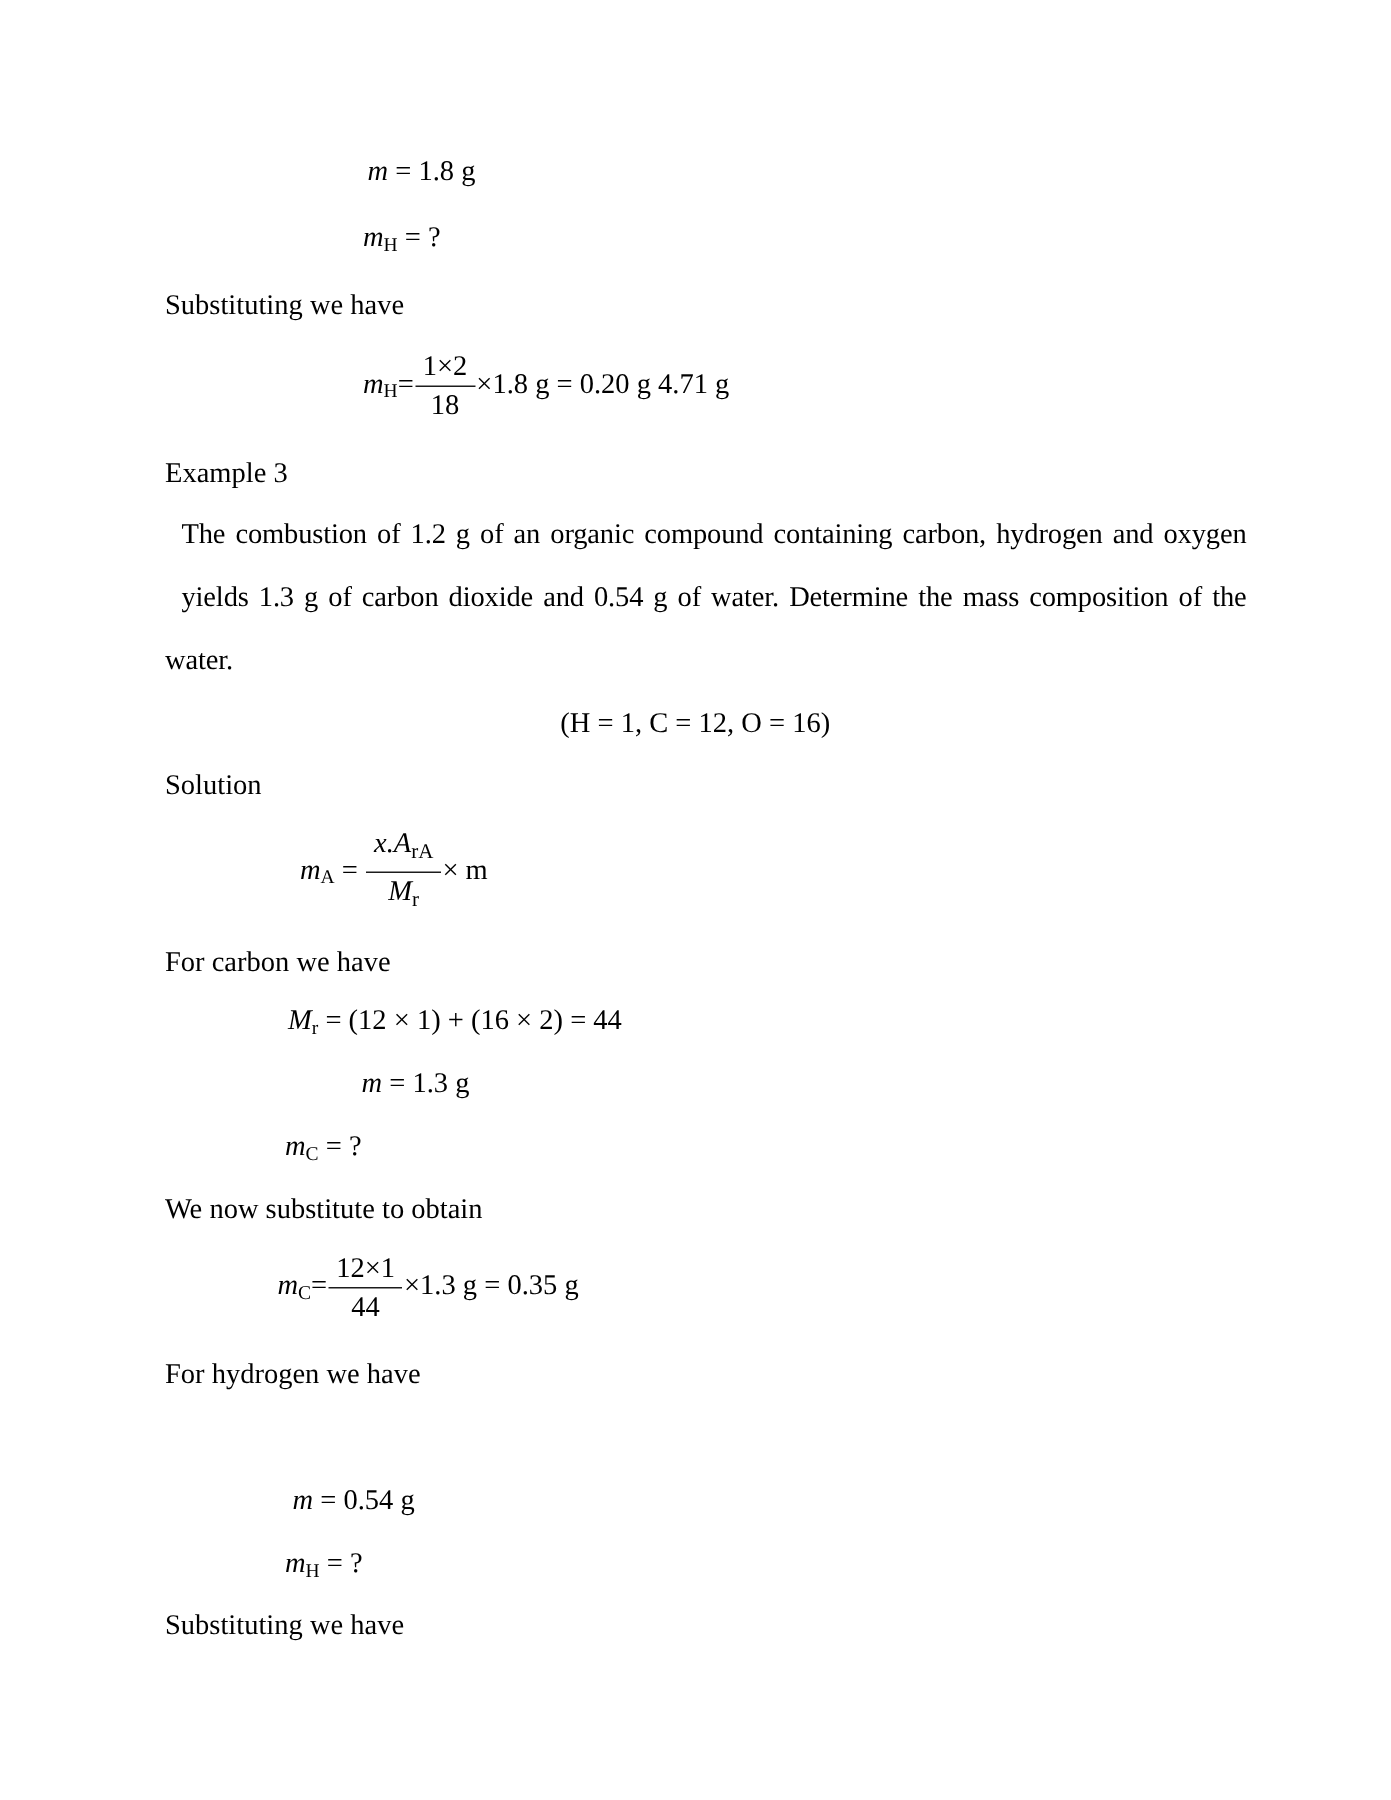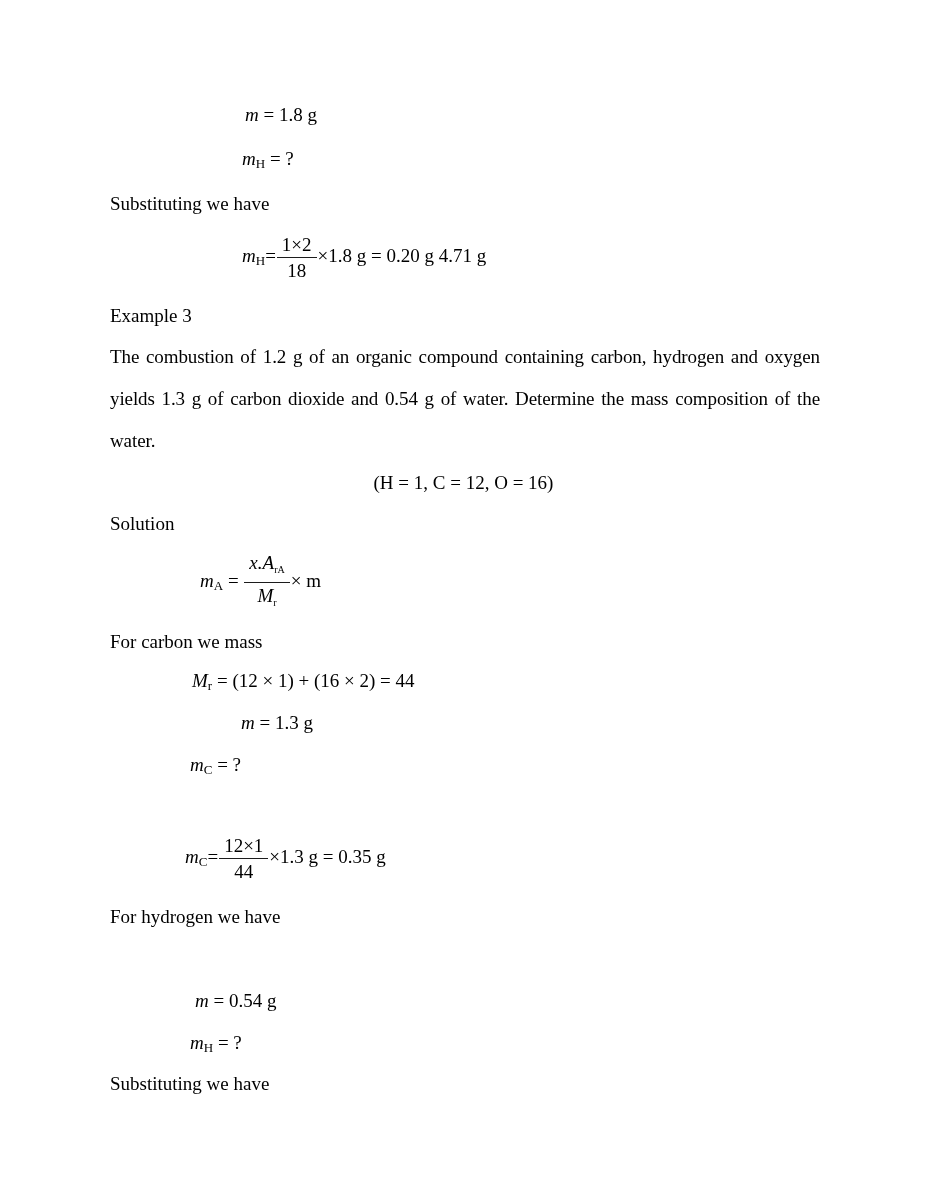--- a/index.html
+++ b/index.html
@@ -20,35 +20,35 @@
     white-space: pre-wrap;
   }
   .para-line {
     position: absolute;
     left: 110px;
     width: 710px;
     line-height: 24px;
     text-align: justify;
     letter-spacing: -0.1px;
   }
-  .para-line.full { text-align-last: justify; }
+  .para-line.full { text-align-last: justify; margin-left: 11px; }
   .centered {
     position: absolute;
     left: 0;
     width: 100%;
     text-align: center;
     line-height: 24px;
   }
   .var { font-style: italic; }
   .sub {
     font-size: 13px;
     vertical-align: -3px;
   }
   .subsm {
-    font-size: 10px;
+    font-size: 14px;
     vertical-align: -4px;
   }
   .frac {
     display: inline-block;
     vertical-align: middle;
     text-align: center;
     margin: 0 1px;
   }
   .frac .num {
     display: block;
@@ -80,28 +80,29 @@
   <div class="para-line full" style="top:345px;">The combustion of 1.2 g of an organic compound containing carbon, hydrogen and oxygen</div>
   <div class="para-line full" style="top:387px;">yields 1.3 g of carbon dioxide and 0.54 g of water. Determine the mass composition of the</div>
   <div class="para-line" style="top:429px;">water.</div>
 
   <div class="centered" style="top:471px;">(H = 1, C = 12, O = 16)</div>
 
   <div class="line" style="left:110px; top:512px;">Solution</div>
 
   <div class="line" style="left:200px; top:551px;"><span class="var">m</span><span class="sub">A</span><span> = </span><span class="frac"><span class="num"><span class="var">x.A</span><span class="subsm">rA</span></span><span class="den"><span class="var">M</span><span class="subsm">r</span></span></span><span><span>× m</span></span></div>
 
-  <div class="line" style="left:110px; top:630px;">For carbon we mass</div>
+  <div class="line" style="left:110px; top:630px;">For carbon we have</div>
 
   <div class="line" style="left:192px; top:669px;"><span class="var">M</span><span class="sub">r</span><span> = (12 × 1) + (16 × 2) = 44</span></div>
 
   <div class="line" style="left:195px; top:711px;margin-left:46px;"><span class="var">m</span><span> = 1.3 g</span></div>
 
   <div class="line" style="left:190px; top:753px;"><span class="var">m</span><span class="sub">C</span><span> = ?</span></div>
 
+  <div class="line" style="left:110px; top:795px;">We now substitute to obtain</div>
 
   <div class="line" style="left:185px; top:834px;"><span class="var">m</span><span class="sub">C</span><span>=</span><span class="frac"><span class="num">12×1</span><span class="den">44</span></span><span>×1.3 g = 0.35 g</span></div>
 
   <div class="line" style="left:110px; top:905px;">For hydrogen we have</div>
 
 
   <div class="line" style="left:195px; top:989px;"><span class="var">m</span><span> = 0.54 g</span></div>
 
   <div class="line" style="left:190px; top:1031px;"><span class="var">m</span><span class="sub">H</span><span> = ?</span></div>
 

